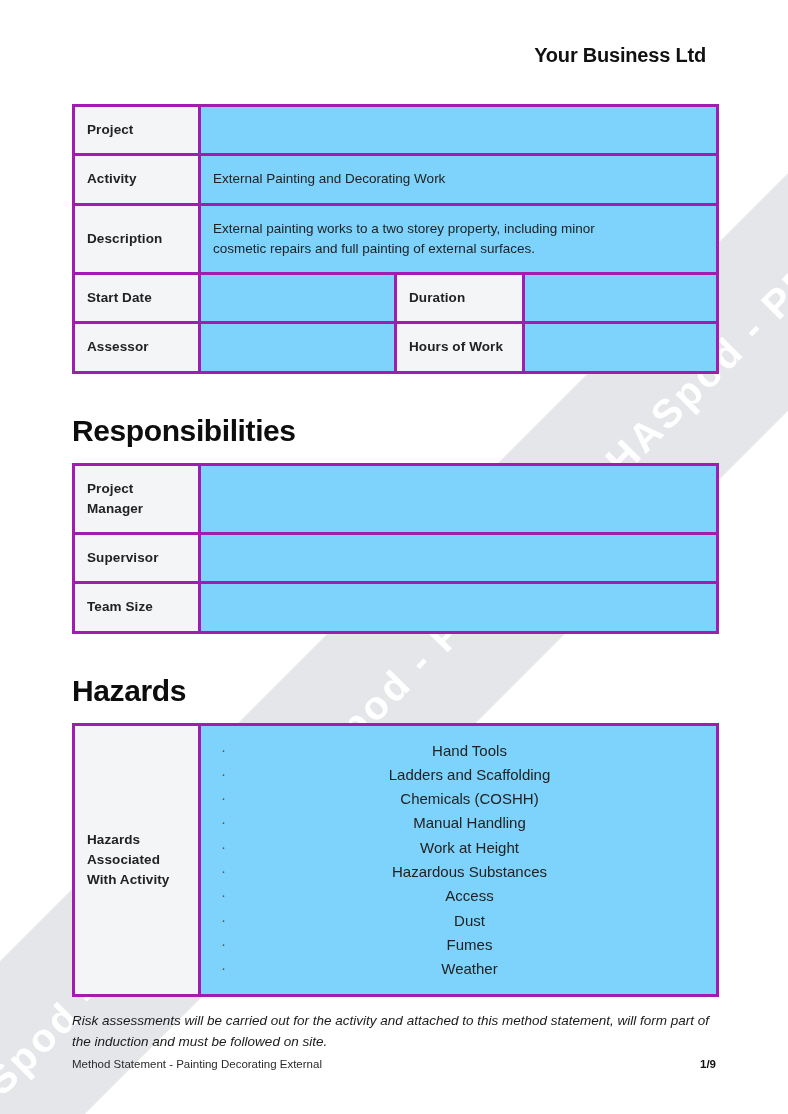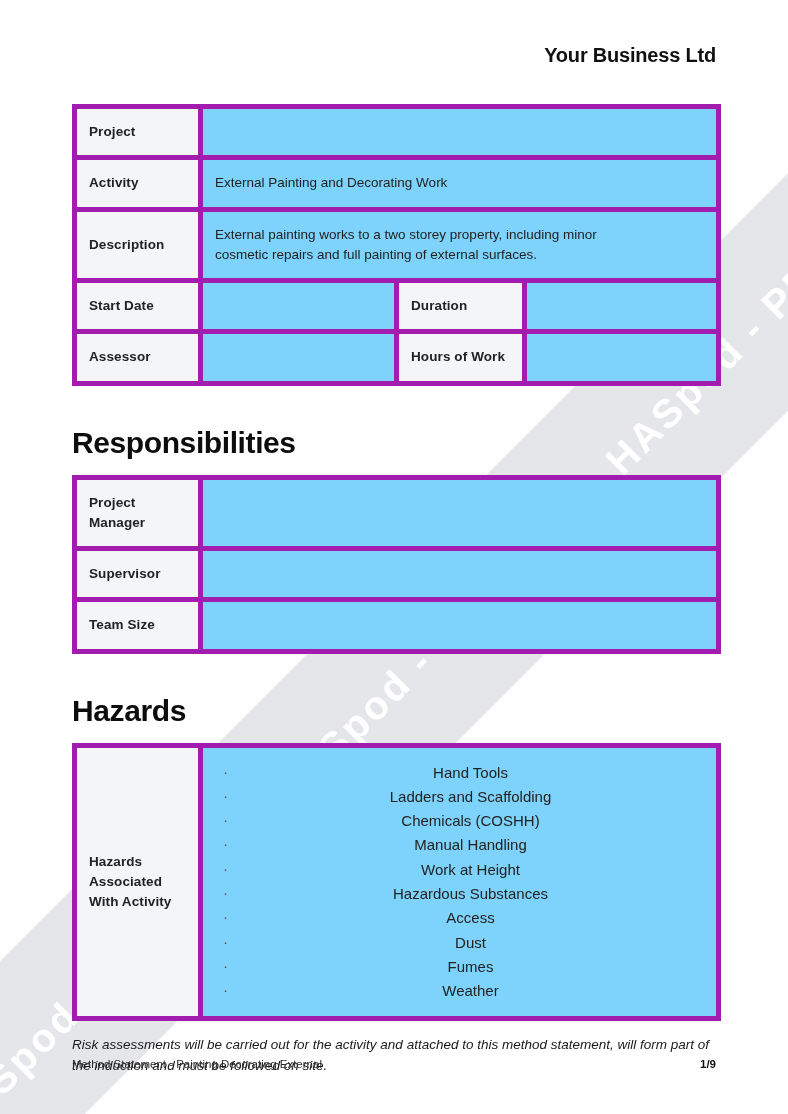--- a/index.html
+++ b/index.html
@@ -53,21 +53,21 @@
     font-family: "Liberation Sans", sans-serif;
     font-weight: bold;
     font-size: 40px;
     letter-spacing: 3px;
     white-space: nowrap;
   }
 
   
   .doc-header {
     position: absolute;
-    left: 72px;
+    left: 62px;
     top: 44px;
     width: 644px;
     text-align: right;
     z-index: 10;
   }
   .company-name {
     font-size: 20px;
     font-weight: bold;
     color: #111111;
     letter-spacing: -0.2px;
@@ -94,21 +94,21 @@
     margin-top: 40px;
   }
 
   table.doc-table {
     border-collapse: collapse;
     width: 644px;
     table-layout: fixed;
     background: transparent;
   }
   table.doc-table td {
-    border: 5px solid #a21caf;
+    border: 3px solid #a21caf;
     padding: 13px 12px;
     vertical-align: middle;
     font-size: 13.5px;
     color: #222222;
     line-height: 1.5;
     background-clip: padding-box;
   }
   td.label {
     background: #f3f5f7;
     font-weight: bold;

